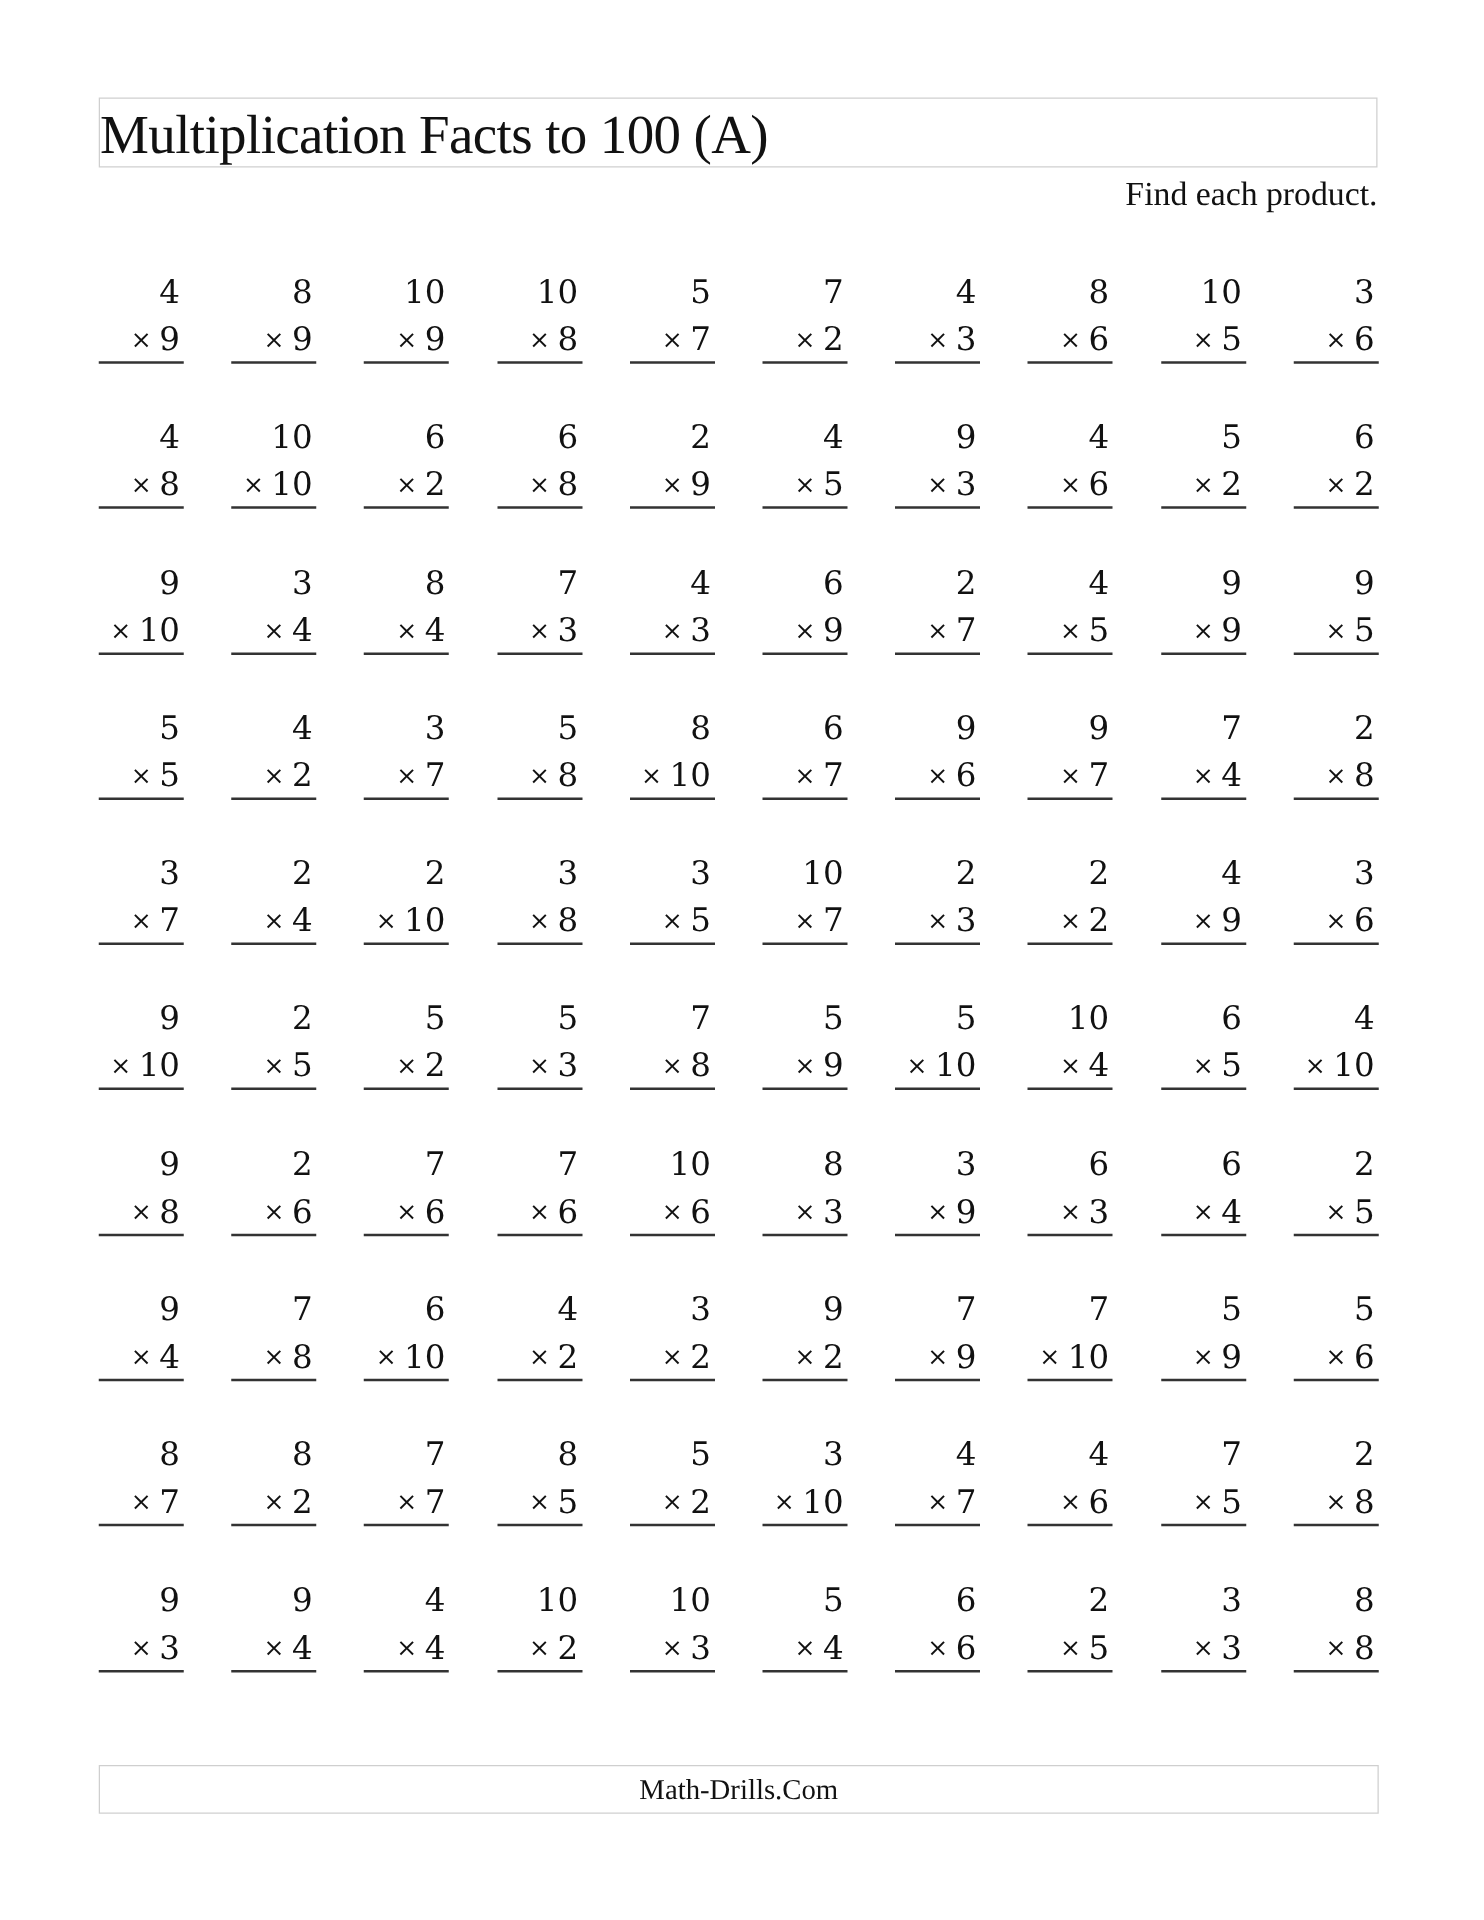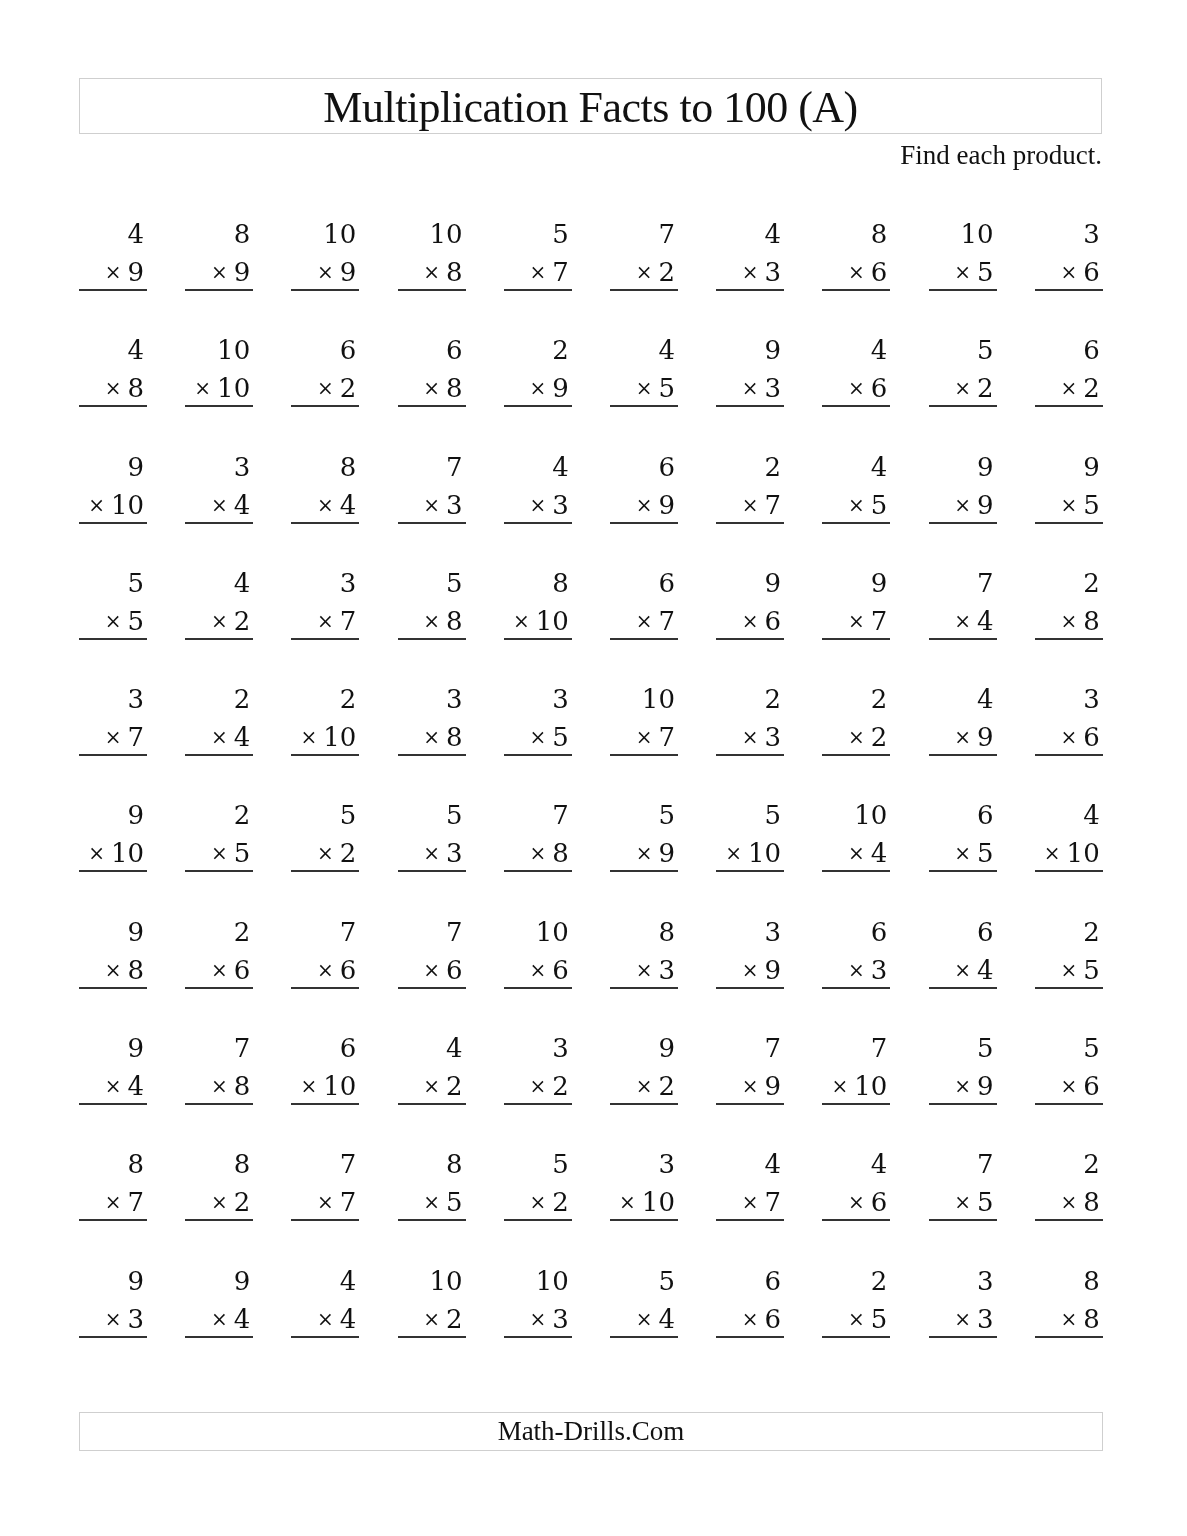--- a/index.html
+++ b/index.html
@@ -3,21 +3,21 @@
   <meta charset="utf-8">
   <style>
     html, body { margin: 0; padding: 0; background: #ffffff; }
     body {
       width: 1187px; height: 1536px; position: relative; overflow: hidden;
       font-family: "DejaVu Serif", "Liberation Serif", serif; color: #111;
     }
     .title-box {
       position: absolute; left: 79px; top: 78px; width: 1023px; height: 56px;
       border: 1px solid #cfcfcf; box-sizing: border-box;
-      display: flex; align-items: center; justify-content: center;
+      display: flex; align-items: center; 
     }
     .title {
       font-family: "Liberation Serif", "DejaVu Serif", serif;
       font-size: 44px; line-height: 1; letter-spacing: -0.5px; margin-top: 4px;
     }
     .instructions {
       position: absolute; left: 79px; top: 140px; width: 1023px; text-align: right;
       font-family: "Liberation Serif", "DejaVu Serif", serif; font-size: 27px;
     }
     .grid {
@@ -40,21 +40,21 @@
     .times { font-size: 20px; margin-right: 6px; position: relative; top: -2px; }
     .underline {
       position: absolute; left: 0; width: 68px; top: 75px; height: 2px; background: #333;
     }
     .footer-box {
       position: absolute; left: 79px; top: 1412px; width: 1024px; height: 39px;
       border: 1px solid #cfcfcf; box-sizing: border-box;
       display: flex; align-items: center; justify-content: center;
     }
     .footer-text {
-      font-family: "Liberation Serif", "DejaVu Serif", serif; font-size: 27px; line-height: 1;
+      font-family: "Liberation Serif", "DejaVu Serif", serif; font-size: 23px; line-height: 1;
     }
   </style>
 </head>
 <body>
 
 <div class="title-box">
   <span class="title">Multiplication Facts to 100 (A)</span>
 </div>
 <div class="instructions">Find each product.</div>
 

